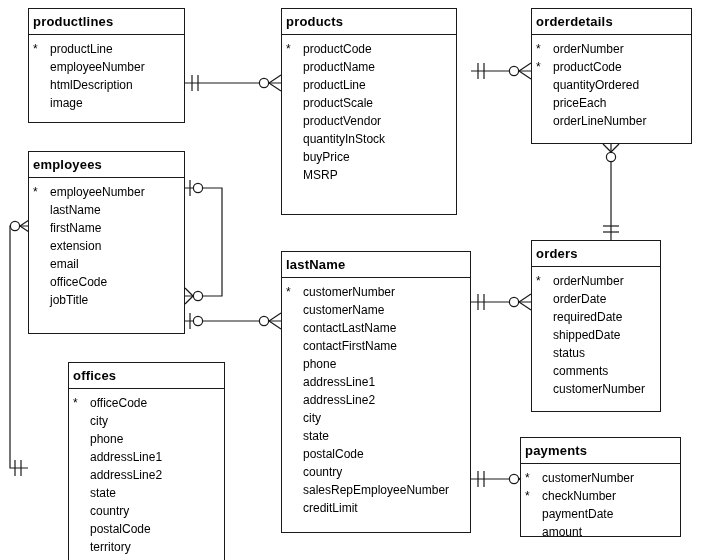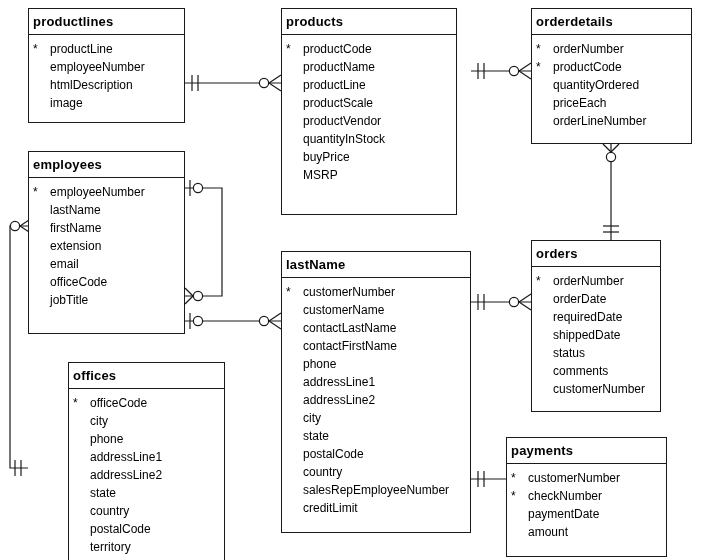--- a/index.html
+++ b/index.html
@@ -243,21 +243,21 @@
         <div class="attr"><span class="attr-name">city</span></div>
         <div class="attr"><span class="attr-name">phone</span></div>
         <div class="attr"><span class="attr-name">addressLine1</span></div>
         <div class="attr"><span class="attr-name">addressLine2</span></div>
         <div class="attr"><span class="attr-name">state</span></div>
         <div class="attr"><span class="attr-name">country</span></div>
         <div class="attr"><span class="attr-name">postalCode</span></div>
         <div class="attr"><span class="attr-name">territory</span></div>
       </div>
     </div>
-    <div class="entity" style="left: 506px; top: 437px; width: 161px; height: 120px;">
+    <div class="entity" style="left: 520px; top: 437px; width: 161px; height: 100px;">
       <div class="entity-title">payments</div>
       <div class="attr-list">
         <div class="attr"><span class="pk-star">*</span><span class="attr-name">customerNumber</span></div>
         <div class="attr"><span class="pk-star">*</span><span class="attr-name">checkNumber</span></div>
         <div class="attr"><span class="attr-name">paymentDate</span></div>
         <div class="attr"><span class="attr-name">amount</span></div>
       </div>
     </div>
   </div>
 

